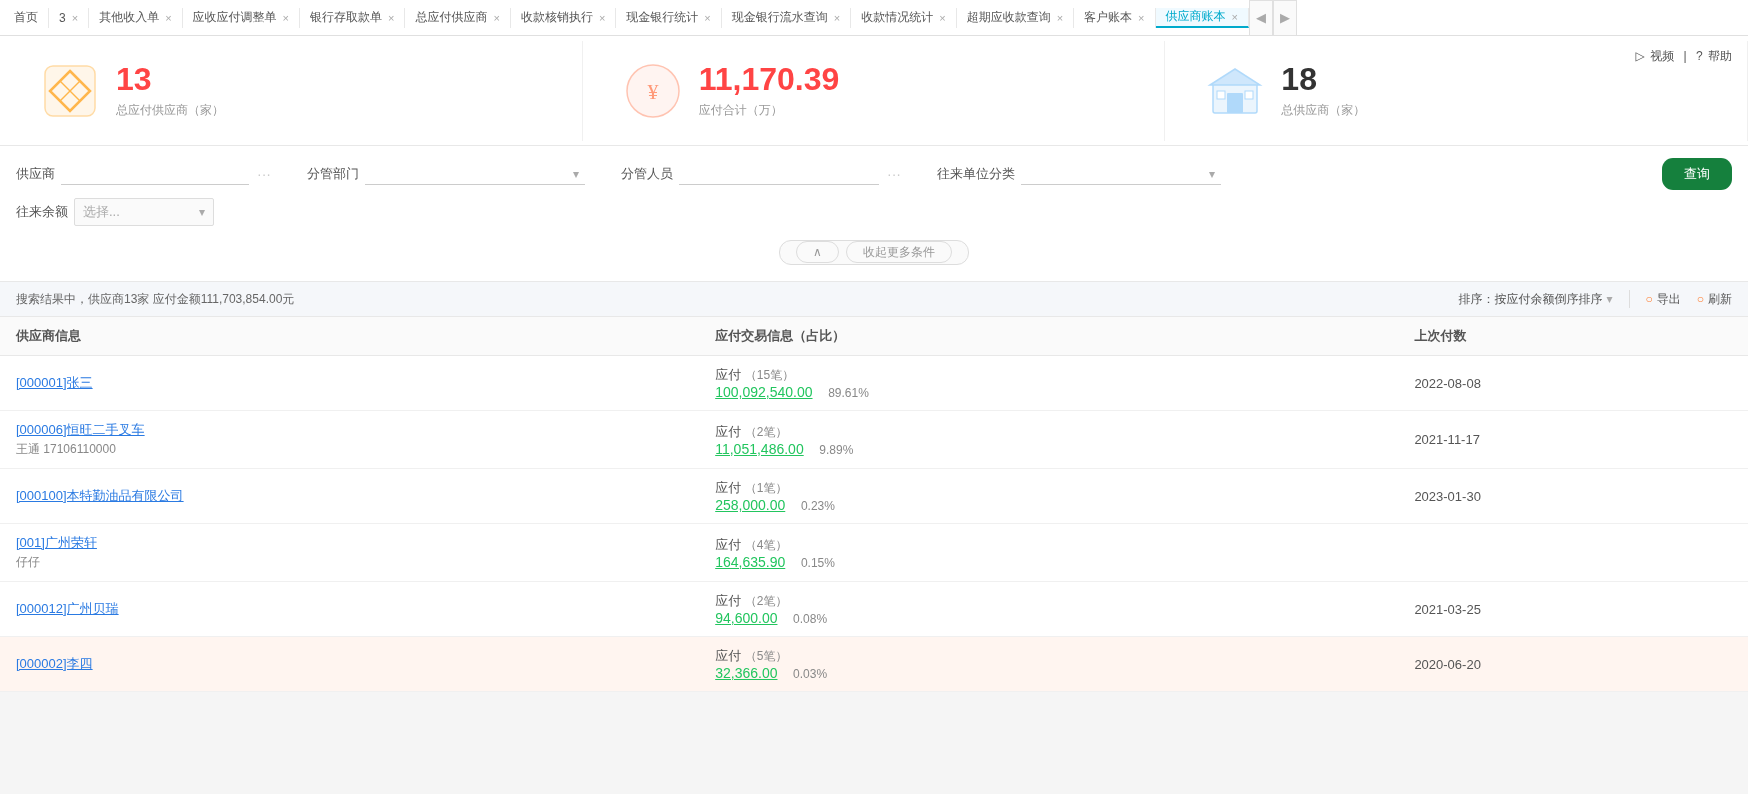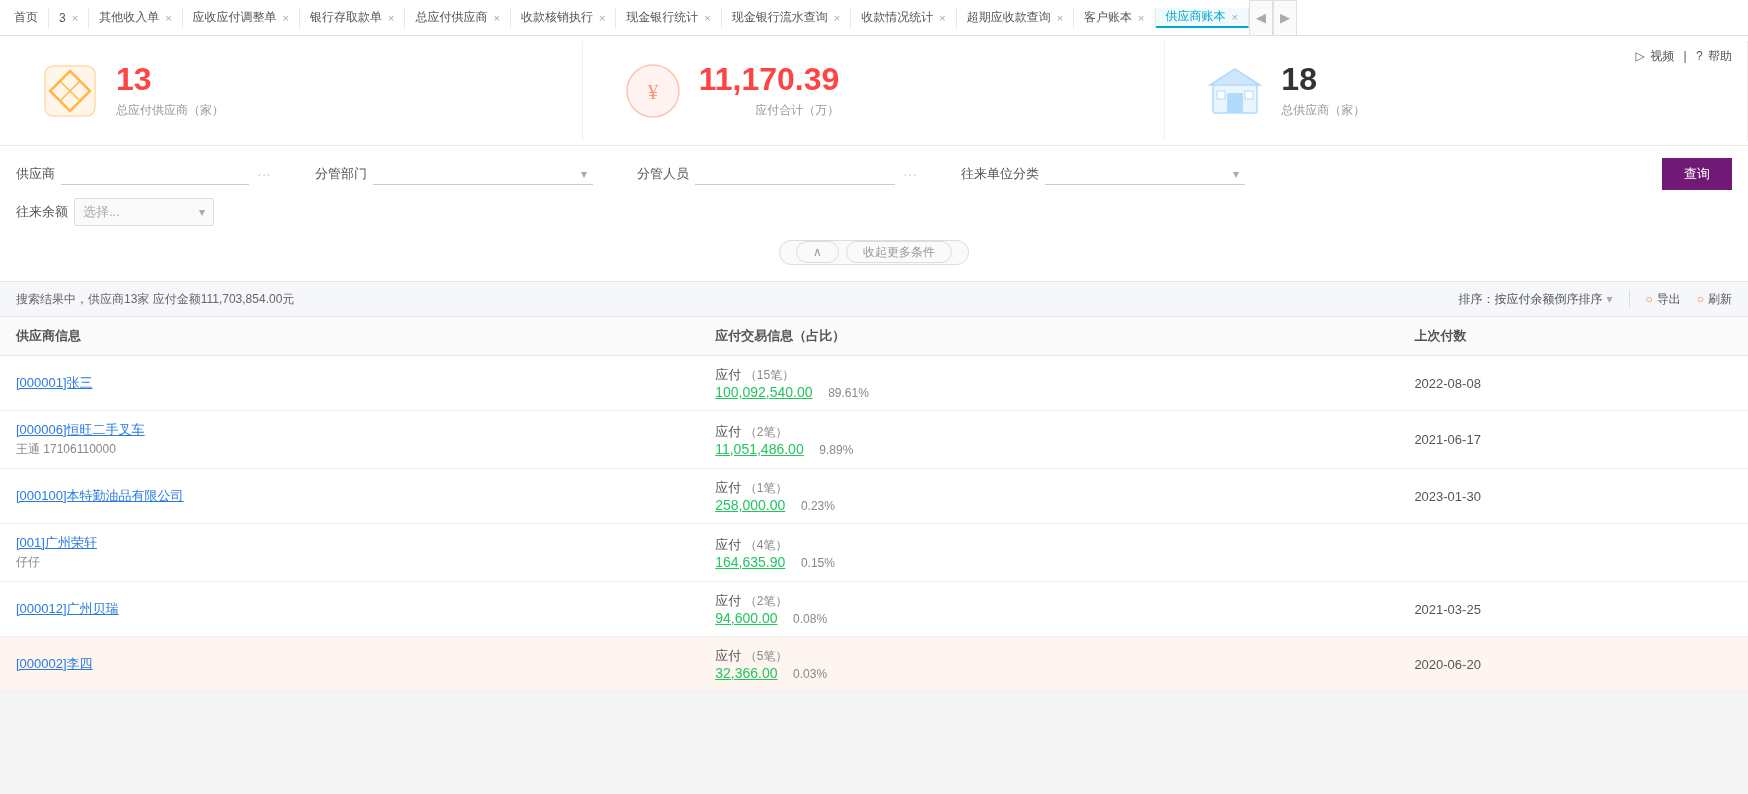--- a/index.html
+++ b/index.html
@@ -24,43 +24,43 @@
     .summary-bar {
       display: flex; background: #fff; border-bottom: 1px solid #e8e8e8; height: 110px;
       align-items: center; position: relative;
     }
     .summary-card {
       display: flex; align-items: center; padding: 20px 40px; flex: 1;
       border-right: 1px solid #f0f0f0;
     }
     .summary-icon { width: 60px; height: 60px; margin-right: 16px; opacity: 0.7; }
     .summary-text .big-num { font-size: 32px; font-weight: bold; color: #ff4444; line-height: 1.1; }
-    .summary-text .label { font-size: 12px; color: #999; margin-top: 4px; text-align: right; }
+    .summary-text .label { font-size: 12px; color: #999; margin-top: 4px; }
     .summary-card:last-child { border-right: none; }
     .top-right-links {
       position: absolute; right: 16px; top: 12px; font-size: 12px; color: #999;
     }
     .top-right-links span { cursor: pointer; color: #555; }
 
     
     .filter-area {
       background: #fff; padding: 12px 16px; border-bottom: 1px solid #e8e8e8;
     }
-    .filter-row { display: flex; align-items: center; gap: 20px; margin-bottom: 8px; }
+    .filter-row { display: flex; align-items: center; gap: 12px; margin-bottom: 8px; }
     .filter-item { display: flex; align-items: center; gap: 6px; }
     .filter-label { font-size: 13px; color: #555; white-space: nowrap; }
     .filter-input {
       border: none; border-bottom: 1px solid #ccc; outline: none; padding: 3px 6px;
       font-size: 13px; color: #333; min-width: 160px; background: transparent;
     }
     .filter-dots { color: #ccc; font-size: 14px; margin-left: 2px; }
     .filter-chevron { color: #aaa; font-size: 12px; margin-left: 2px; }
     .btn-search {
-      background: #701a75; color: #fff; border: none; padding: 7px 22px;
-      font-size: 13px; cursor: pointer; border-radius: 0; margin-left: auto;
+      background: #15803d; color: #fff; border: none; padding: 7px 22px;
+      font-size: 13px; cursor: pointer; border-radius: 11px; margin-left: auto;
     }
     .collapse-bar {
       display: flex; justify-content: center; align-items: center; padding: 6px 0 4px;
       cursor: pointer; font-size: 12px; color: #999;
     }
     .collapse-bar span { border: 1px solid #ddd; padding: 3px 16px; border-radius: 12px; background: #fafafa; }
 
     
     .result-bar {
       display: flex; align-items: center; justify-content: space-between;
@@ -319,21 +319,21 @@
           <div class="supplier-sub">王通  17106110000</div>
         </td>
         <td>
           <span class="tx-label">应付 </span>
           <span class="tx-count">（2笔）</span>
           <br>
           <span class="amount-green">11,051,486.00</span>
           <span class="pct">9.89%</span>
         </td>
         <td>
-          <span class="date-text">2021-06-17</span>
+          <span class="date-text">2021-11-17</span>
         </td>
       </tr>
 
       <tr>
         <td>
           <a class="supplier-link">[000100]本特勤油品有限公司</a>
         </td>
         <td>
           <span class="tx-label">应付 </span>
           <span class="tx-count">（1笔）</span>

